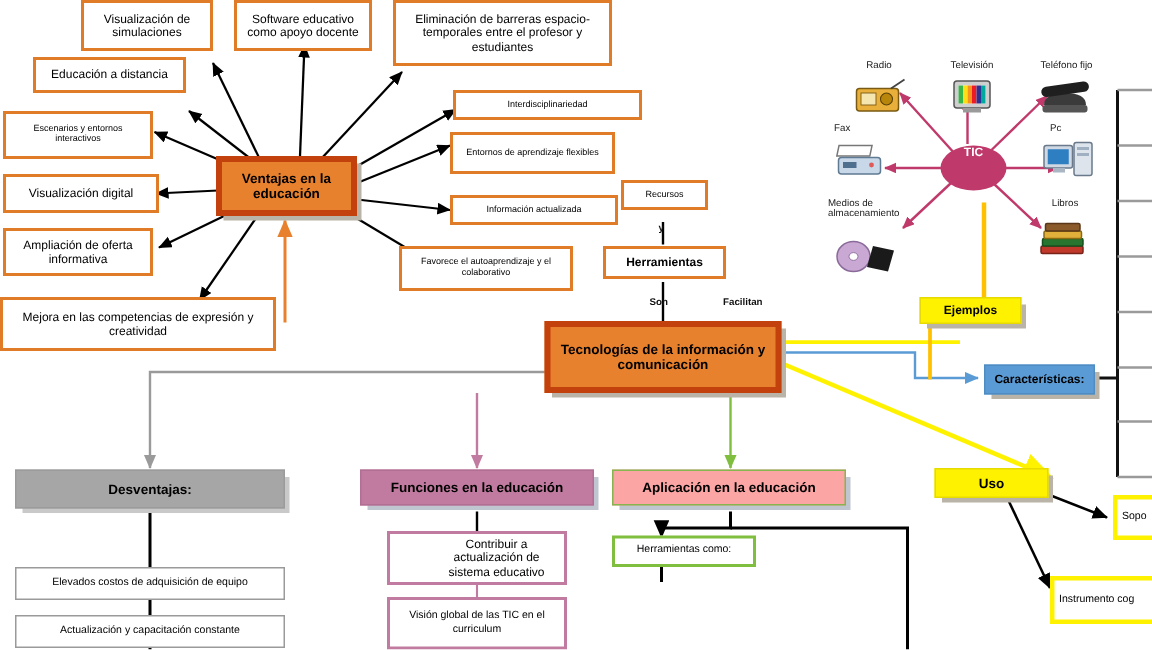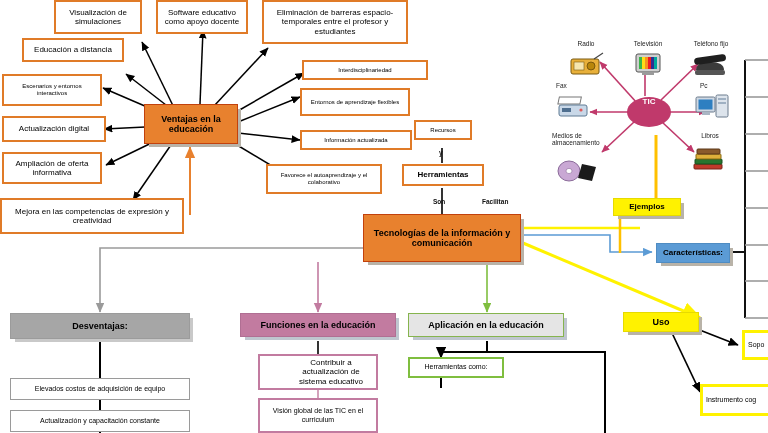--- a/index.html
+++ b/index.html
@@ -8,32 +8,32 @@
   #canvas{position:absolute;left:0;top:0;width:768px;height:433px;}
   svg#wires{position:absolute;left:0;top:0;width:768px;height:433px;}
 
   .node{position:absolute;box-sizing:border-box;display:flex;align-items:center;
         justify-content:center;text-align:center;line-height:1.15;}
   .node span{display:block;padding:0 3px;}
 
   
   .ob{border:2px solid #E07B28;background:#fff;}
   
-  .osolid{border:1px solid #c2410c;background:#E8812E;font-weight:bold;color:#000;
+  .osolid{border:4px solid #c2410c;background:#E8812E;font-weight:bold;color:#000;
           box-shadow:4px 4px 0 -1px #b9b3a8;}
   
   .gsolid{background:#A6A6A6;border:1px solid #9b9b9b;font-weight:bold;
           box-shadow:4px 4px 0 -1px #c9c9c9;}
   .gb{border:1px solid #9a9a9a;background:#fff;}
   
   .psolid{background:#C27BA0;border:1px solid #b06f93;font-weight:bold;
           box-shadow:4px 4px 0 -1px #bfc6cf;}
   .pb{border:2px solid #C27BA0;background:#fff;}
   
-  .grsolid{background:#e5e5e5;border:1px solid #86b44e;font-weight:bold;
+  .grsolid{background:#fca5a5;border:1px solid #86b44e;font-weight:bold;
            box-shadow:4px 4px 0 -1px #bfc6cf;}
   .grb{border:2px solid #7FBE3F;background:#fff;}
   
   .ysolid{background:#FFF200;border:1px solid #e6da00;font-weight:bold;
           box-shadow:4px 4px 0 -1px #b9b3a8;}
   .yb{border:3px solid #FFF200;background:#fff;}
   
   .bsolid{background:#5B9BD5;border:1px solid #4f8cc2;font-weight:bold;
           box-shadow:4px 4px 0 -1px #b9b3a8;}
 
@@ -188,21 +188,21 @@
 
   <div class="node ob sm" style="left:22px;top:38px;width:102px;height:24px;">
     <span>Educación a distancia</span>
     </div>
 
   <div class="node ob tiny" style="left:2px;top:74px;width:100px;height:32px;">
     <span>Escenarios y entornos interactivos</span>
     </div>
 
   <div class="node ob sm" style="left:2px;top:116px;width:104px;height:26px;">
-    <span>Actualización digital</span>
+    <span>Visualización digital</span>
     </div>
 
   <div class="node ob sm" style="left:2px;top:152px;width:100px;height:32px;">
     <span>Ampliación de oferta informativa</span>
     </div>
 
   <div class="node ob sm" style="left:0px;top:198px;width:184px;height:36px;">
     <span>Mejora en las competencias de expresión y creatividad</span>
     </div>
 

